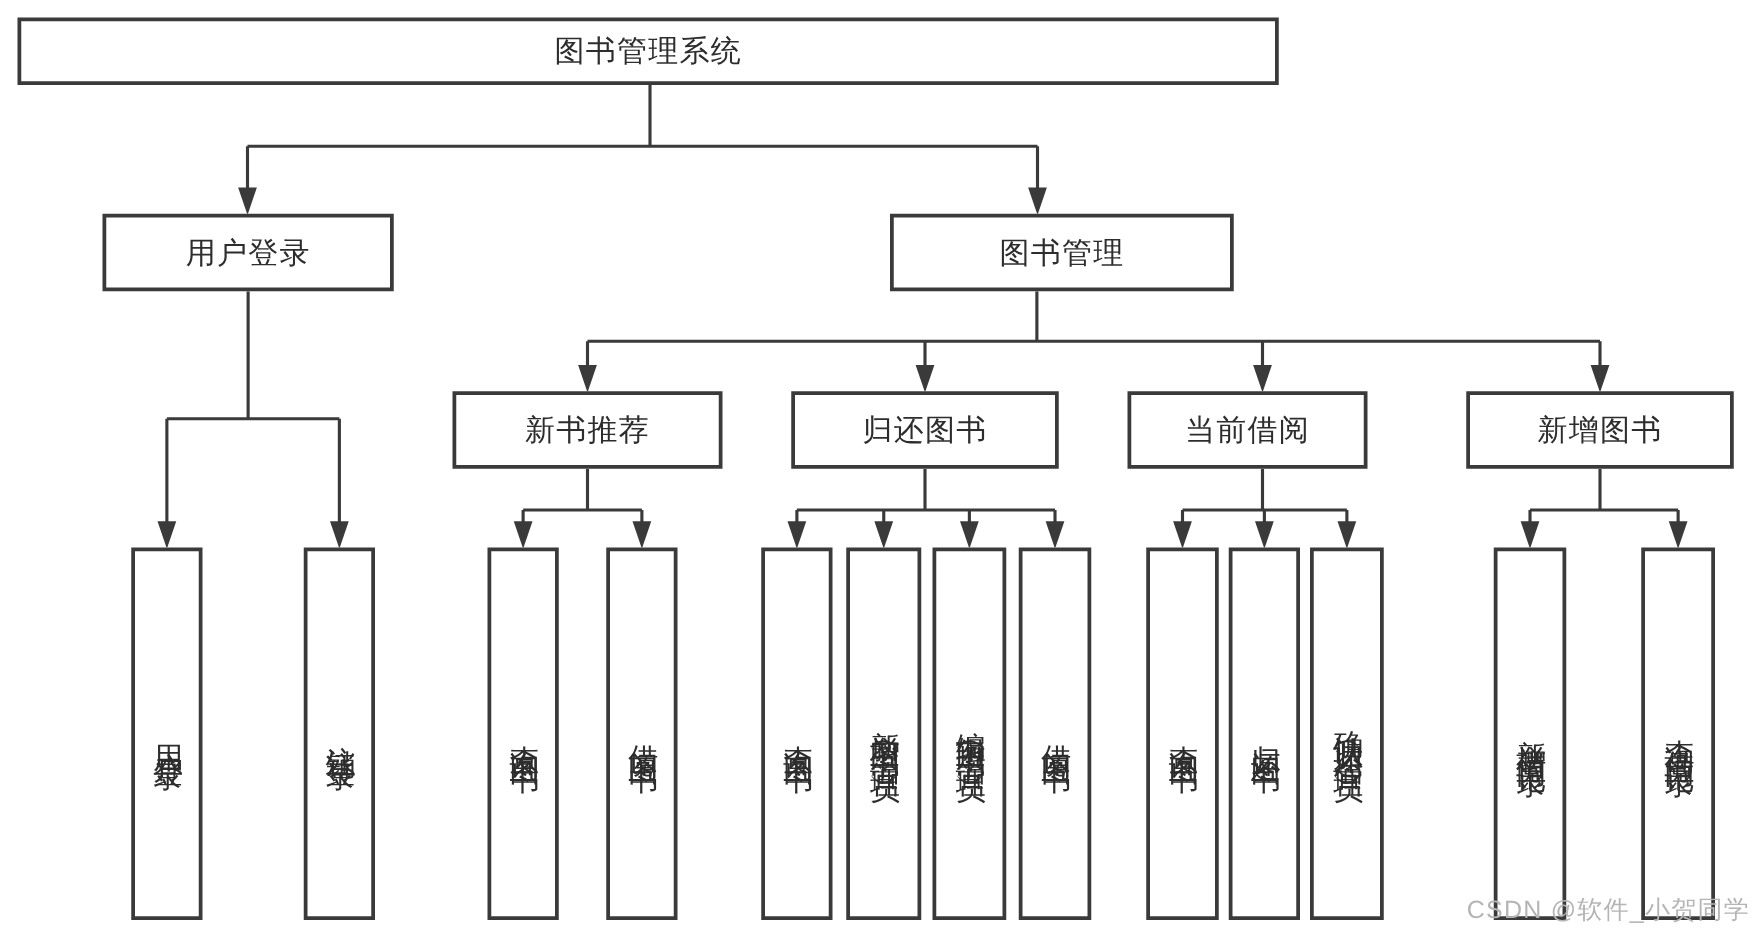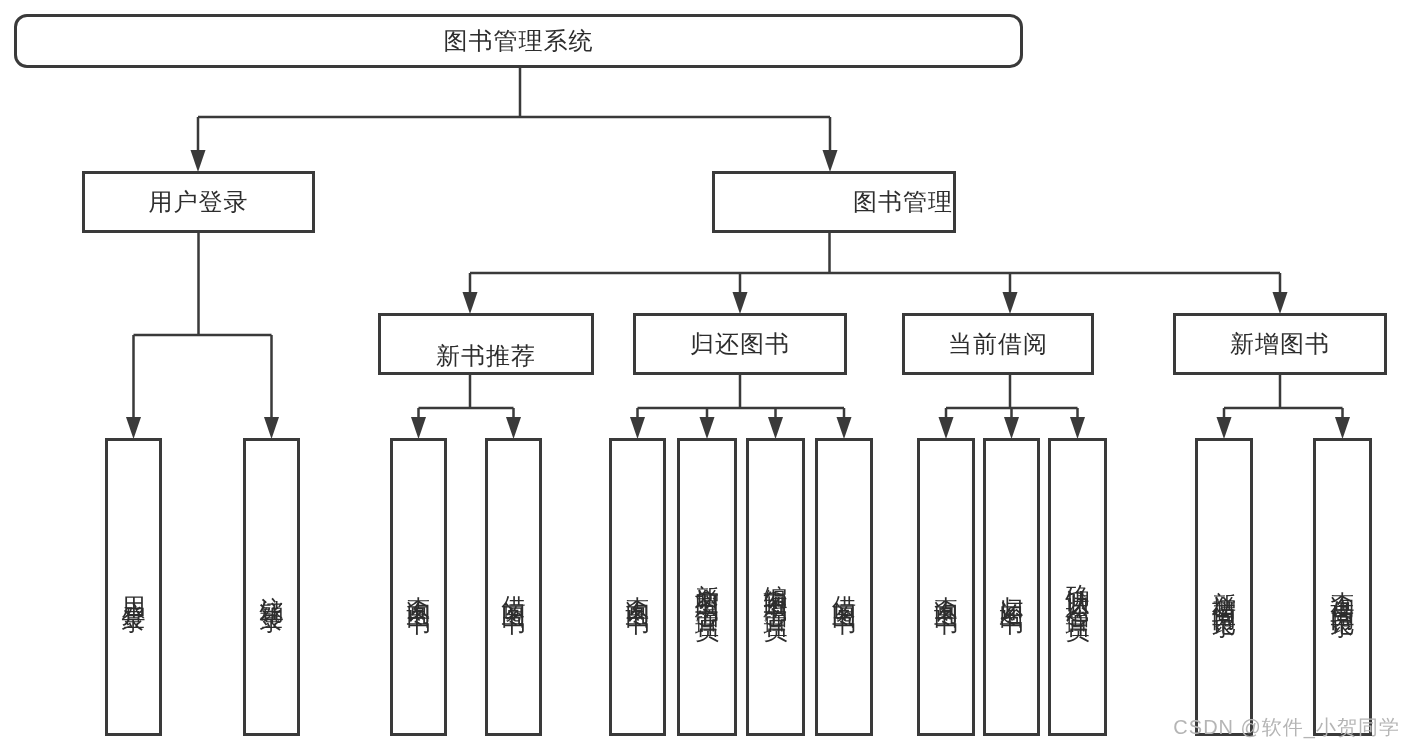--- a/index.html
+++ b/index.html
@@ -39,26 +39,26 @@
   }
   .box.v { top: 438px; height: 298px; }
   .box.v span {
     writing-mode: vertical-lr;
     text-orientation: upright;
     font-size: 24px;
     letter-spacing: 5px;
     line-height: 1;
   }
   
-  #n-root { left: 14px; top: 14px; width: 1009px; height: 54px; border-radius: 13px; }
+  #n-root { left: 14px; top: 14px; width: 1009px; height: 54px; }
   
   #n-user-login   { left: 82px;  top: 171px; width: 233px; height: 62px; }
-  #n-book-mgmt    { left: 712px; top: 171px; width: 244px; height: 62px; justify-content: flex-end; }
-  
-  #n-new-book     { left: 378px;  top: 313px; width: 216px; height: 62px; align-items: flex-end; }
+  #n-book-mgmt    { left: 712px; top: 171px; width: 275px; height: 62px; }
+  
+  #n-new-book     { left: 362px;  top: 313px; width: 216px; height: 62px; }
   #n-book-borrow  { left: 633px;  top: 313px; width: 214px; height: 62px; }
   #n-cur-borrow   { left: 902px;  top: 313px; width: 192px; height: 62px; }
   #n-borrow-rec   { left: 1173px; top: 313px; width: 214px; height: 62px; }
   
   #l-1  { left: 105px;  width: 57px; }
   #l-2  { left: 243px;  width: 57px; }
   #l-3  { left: 390px;  width: 57px; }
   #l-4  { left: 485px;  width: 57px; }
   #l-5  { left: 609px;  width: 57px; }
   #l-6  { left: 677px;  width: 60px; }

